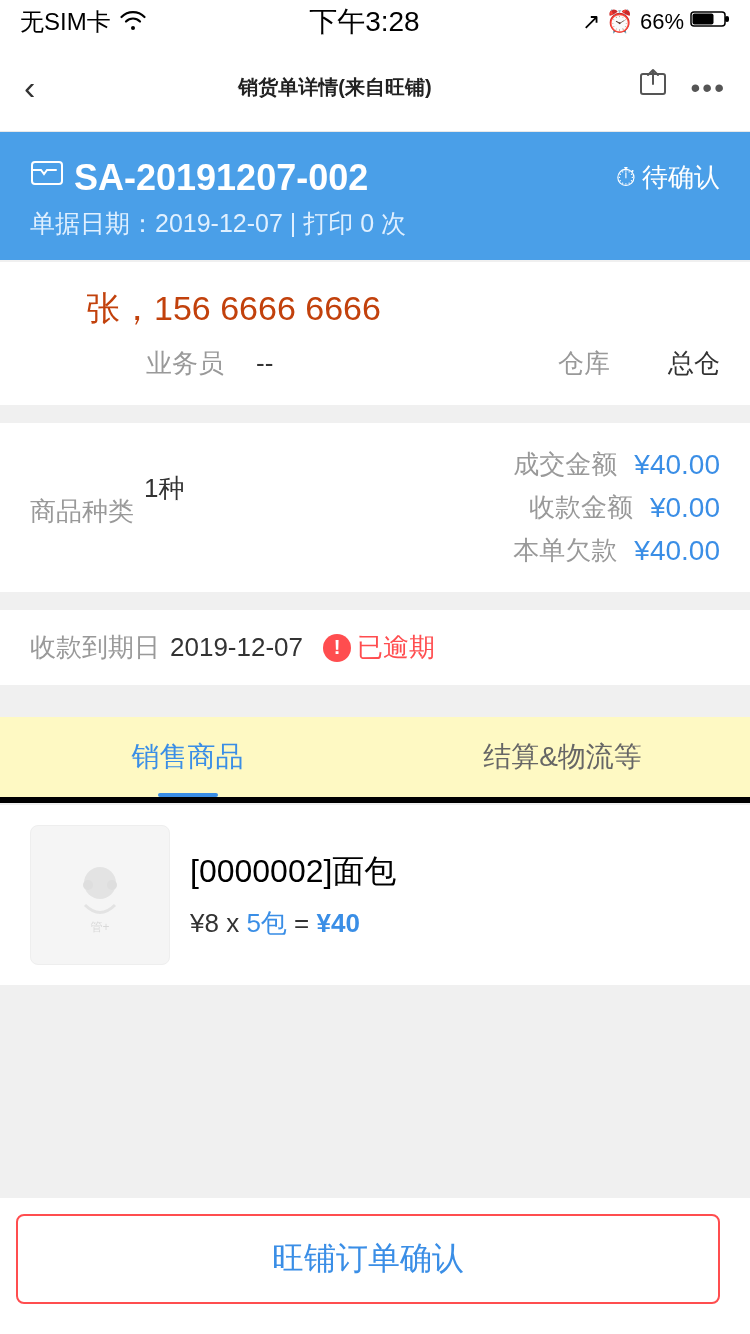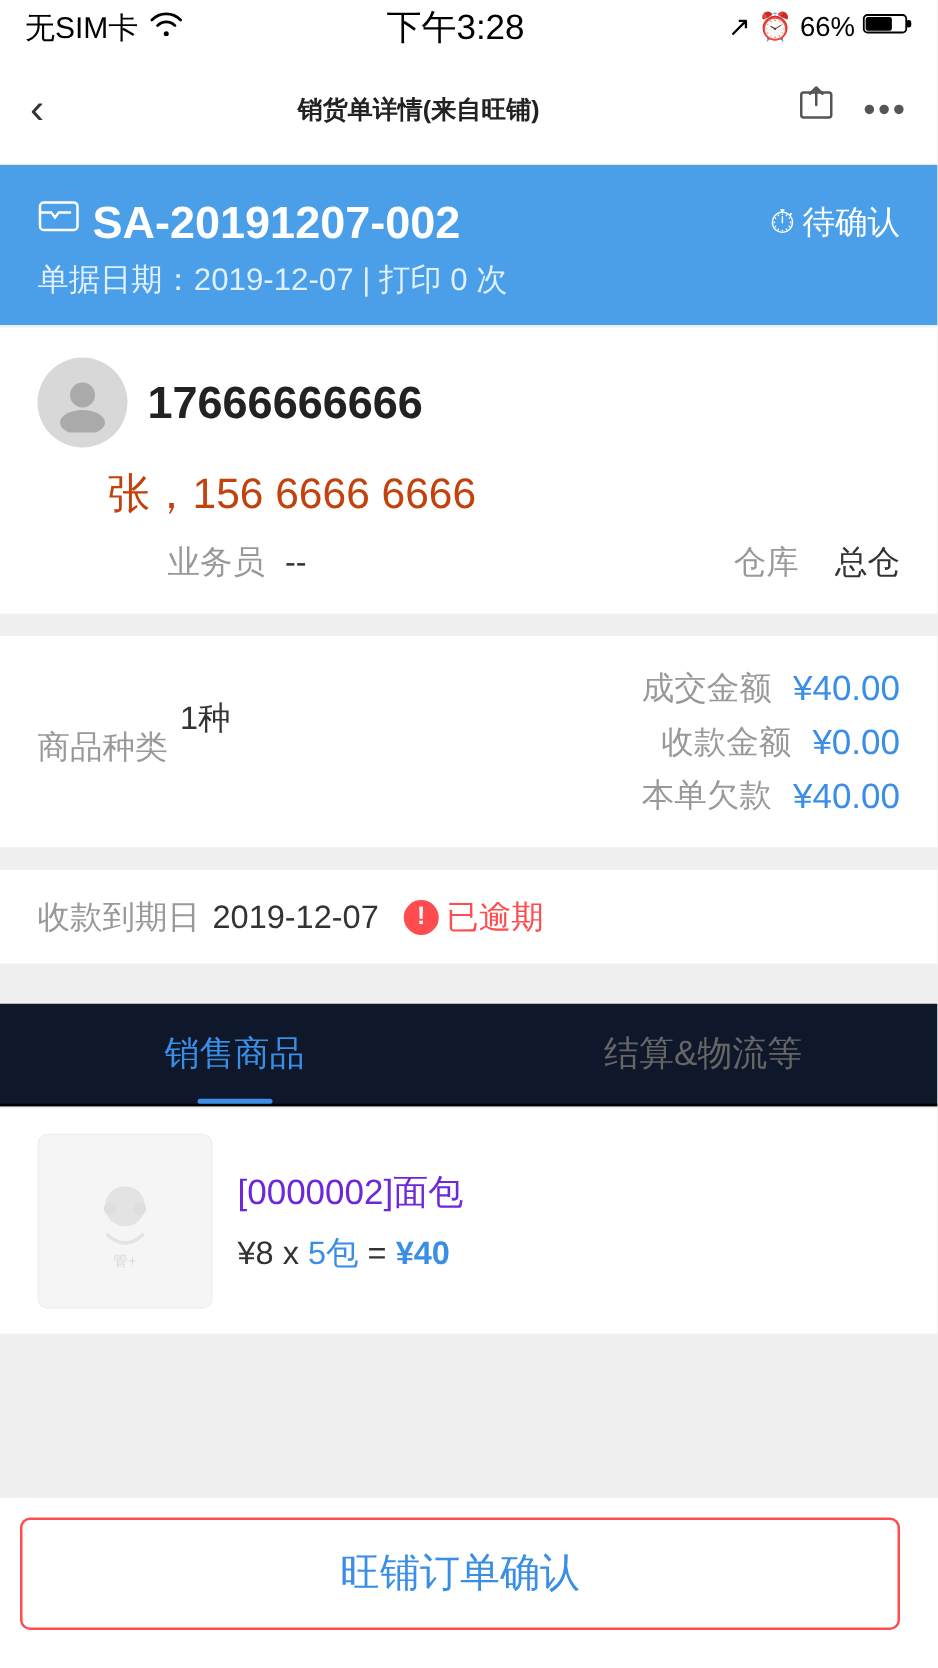--- a/index.html
+++ b/index.html
@@ -123,22 +123,21 @@
     }
     .customer-sub {
       font-size: 34px;
       color: #c2410c;
       margin-left: 56px;
     }
     .customer-info-row {
       display: flex;
       align-items: center;
       gap: 0;
-      margin-left: 88px;
-      text-align: center;
+      margin-left: 116px;
     }
     .info-label {
       font-size: 26px;
       color: #999;
       min-width: 110px;
     }
     .info-value {
       font-size: 26px;
       color: #333;
     }
@@ -228,24 +227,24 @@
       font-size: 20px;
       font-weight: bold;
     }
     .overdue-text {
       font-size: 26px;
       color: #ff4d4f;
     }
 
     
     .tabs-section {
-      background: #0f172a;
+      background: #fef9c3;
       margin-top: 16px;
       display: flex;
-      border-bottom: 2px solid #000000;
+      border-bottom: 6px solid #000000;
     }
     .tab-item {
       flex: 1;
       height: 80px;
       display: flex;
       flex-direction: column;
       align-items: center;
       justify-content: center;
       font-size: 28px;
       cursor: pointer;
@@ -290,22 +289,22 @@
     }
     .product-thumb-inner {
       width: 80px;
       height: 80px;
       opacity: 0.3;
     }
     .product-info {
       flex: 1;
     }
     .product-name {
-      font-size: 28px;
-      color: #6d28d9;
+      font-size: 32px;
+      color: #000000;
       margin-bottom: 12px;
     }
     .product-price {
       font-size: 26px;
       color: #333;
     }
     .price-highlight { color: #3a8ee6; }
     .price-total { color: #3a8ee6; font-weight: bold; }
 
     
@@ -393,29 +392,20 @@
     </div>
     <div class="order-status">
       <span>⏱</span>
       <span>待确认</span>
     </div>
   </div>
   <div class="order-meta">单据日期：2019-12-07 | 打印 0 次</div>
 </div>
 
 <div class="customer-section">
-  <div class="customer-main">
-    <div class="avatar">
-      <svg width="48" height="48" viewBox="0 0 48 48" fill="none">
-        <circle cx="24" cy="18" r="10" fill="#aaa"></circle>
-        <ellipse cx="24" cy="40" rx="18" ry="10" fill="#aaa"></ellipse>
-      </svg>
-    </div>
-    <div class="customer-name">17666666666</div>
-  </div>
   <div class="customer-sub">张，156 6666 6666</div>
   <div class="customer-info-row">
     <span class="info-label">业务员</span>
     <span class="info-value">--</span>
     <span class="info-sep"></span>
     <span class="info-label">仓库</span>
     <span class="info-value">总仓</span>
   </div>
 </div>
 

